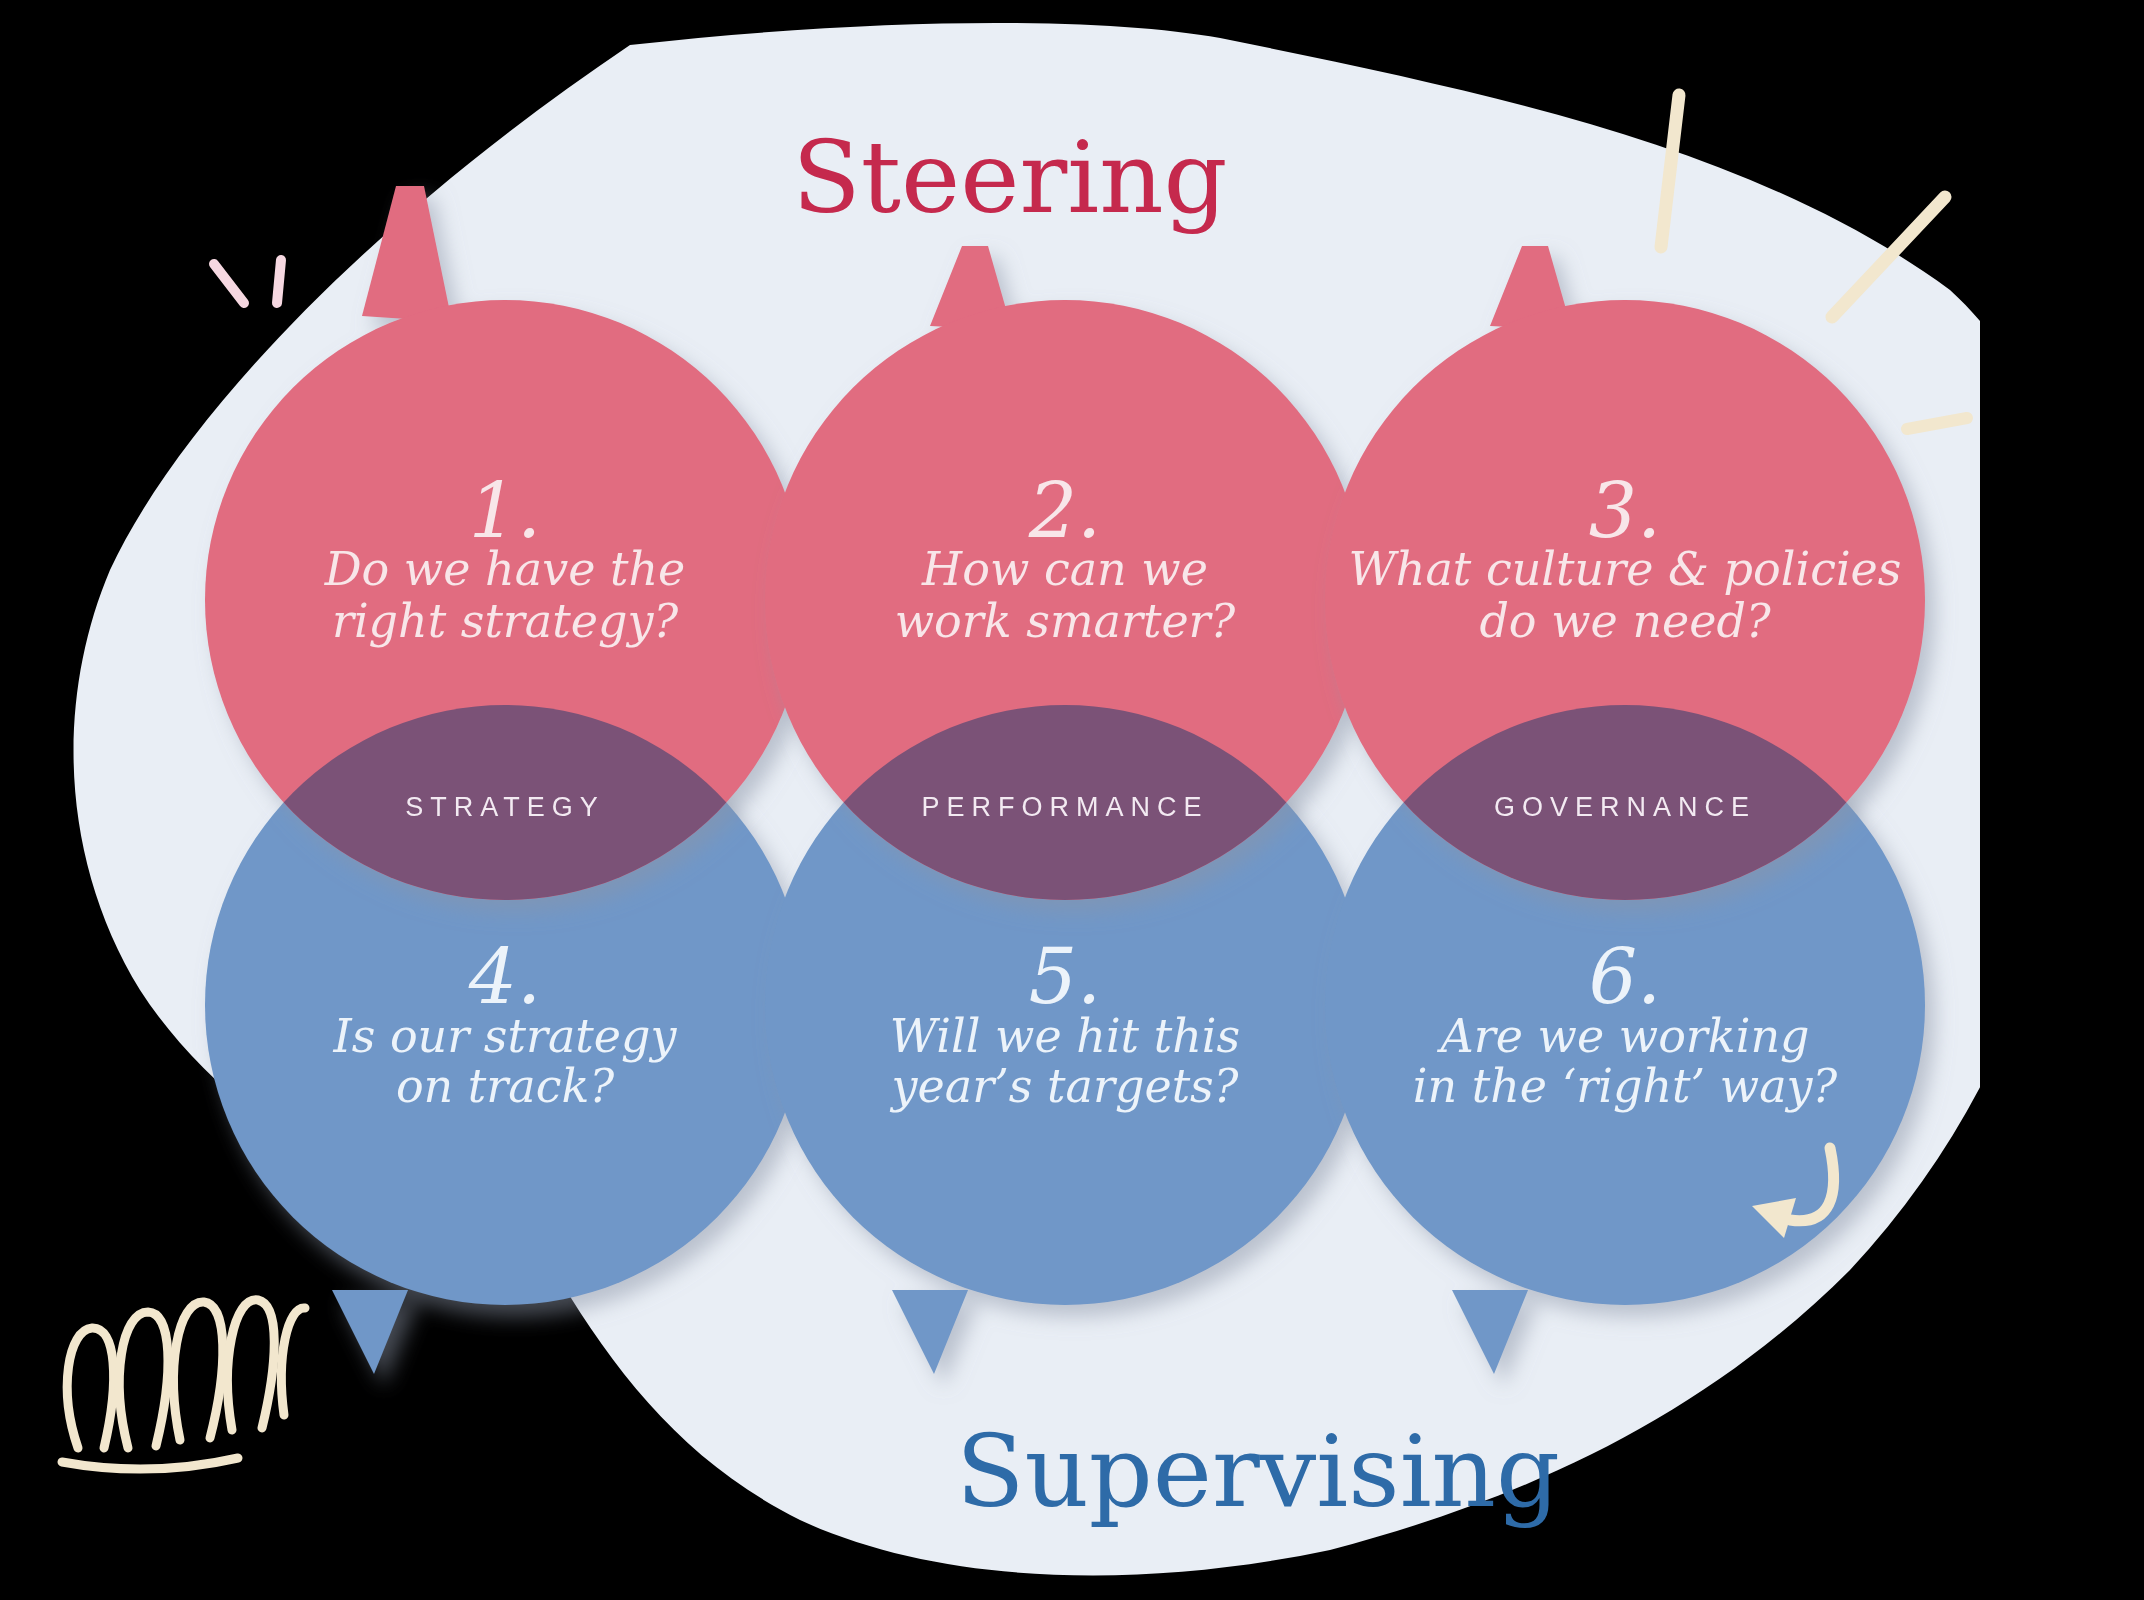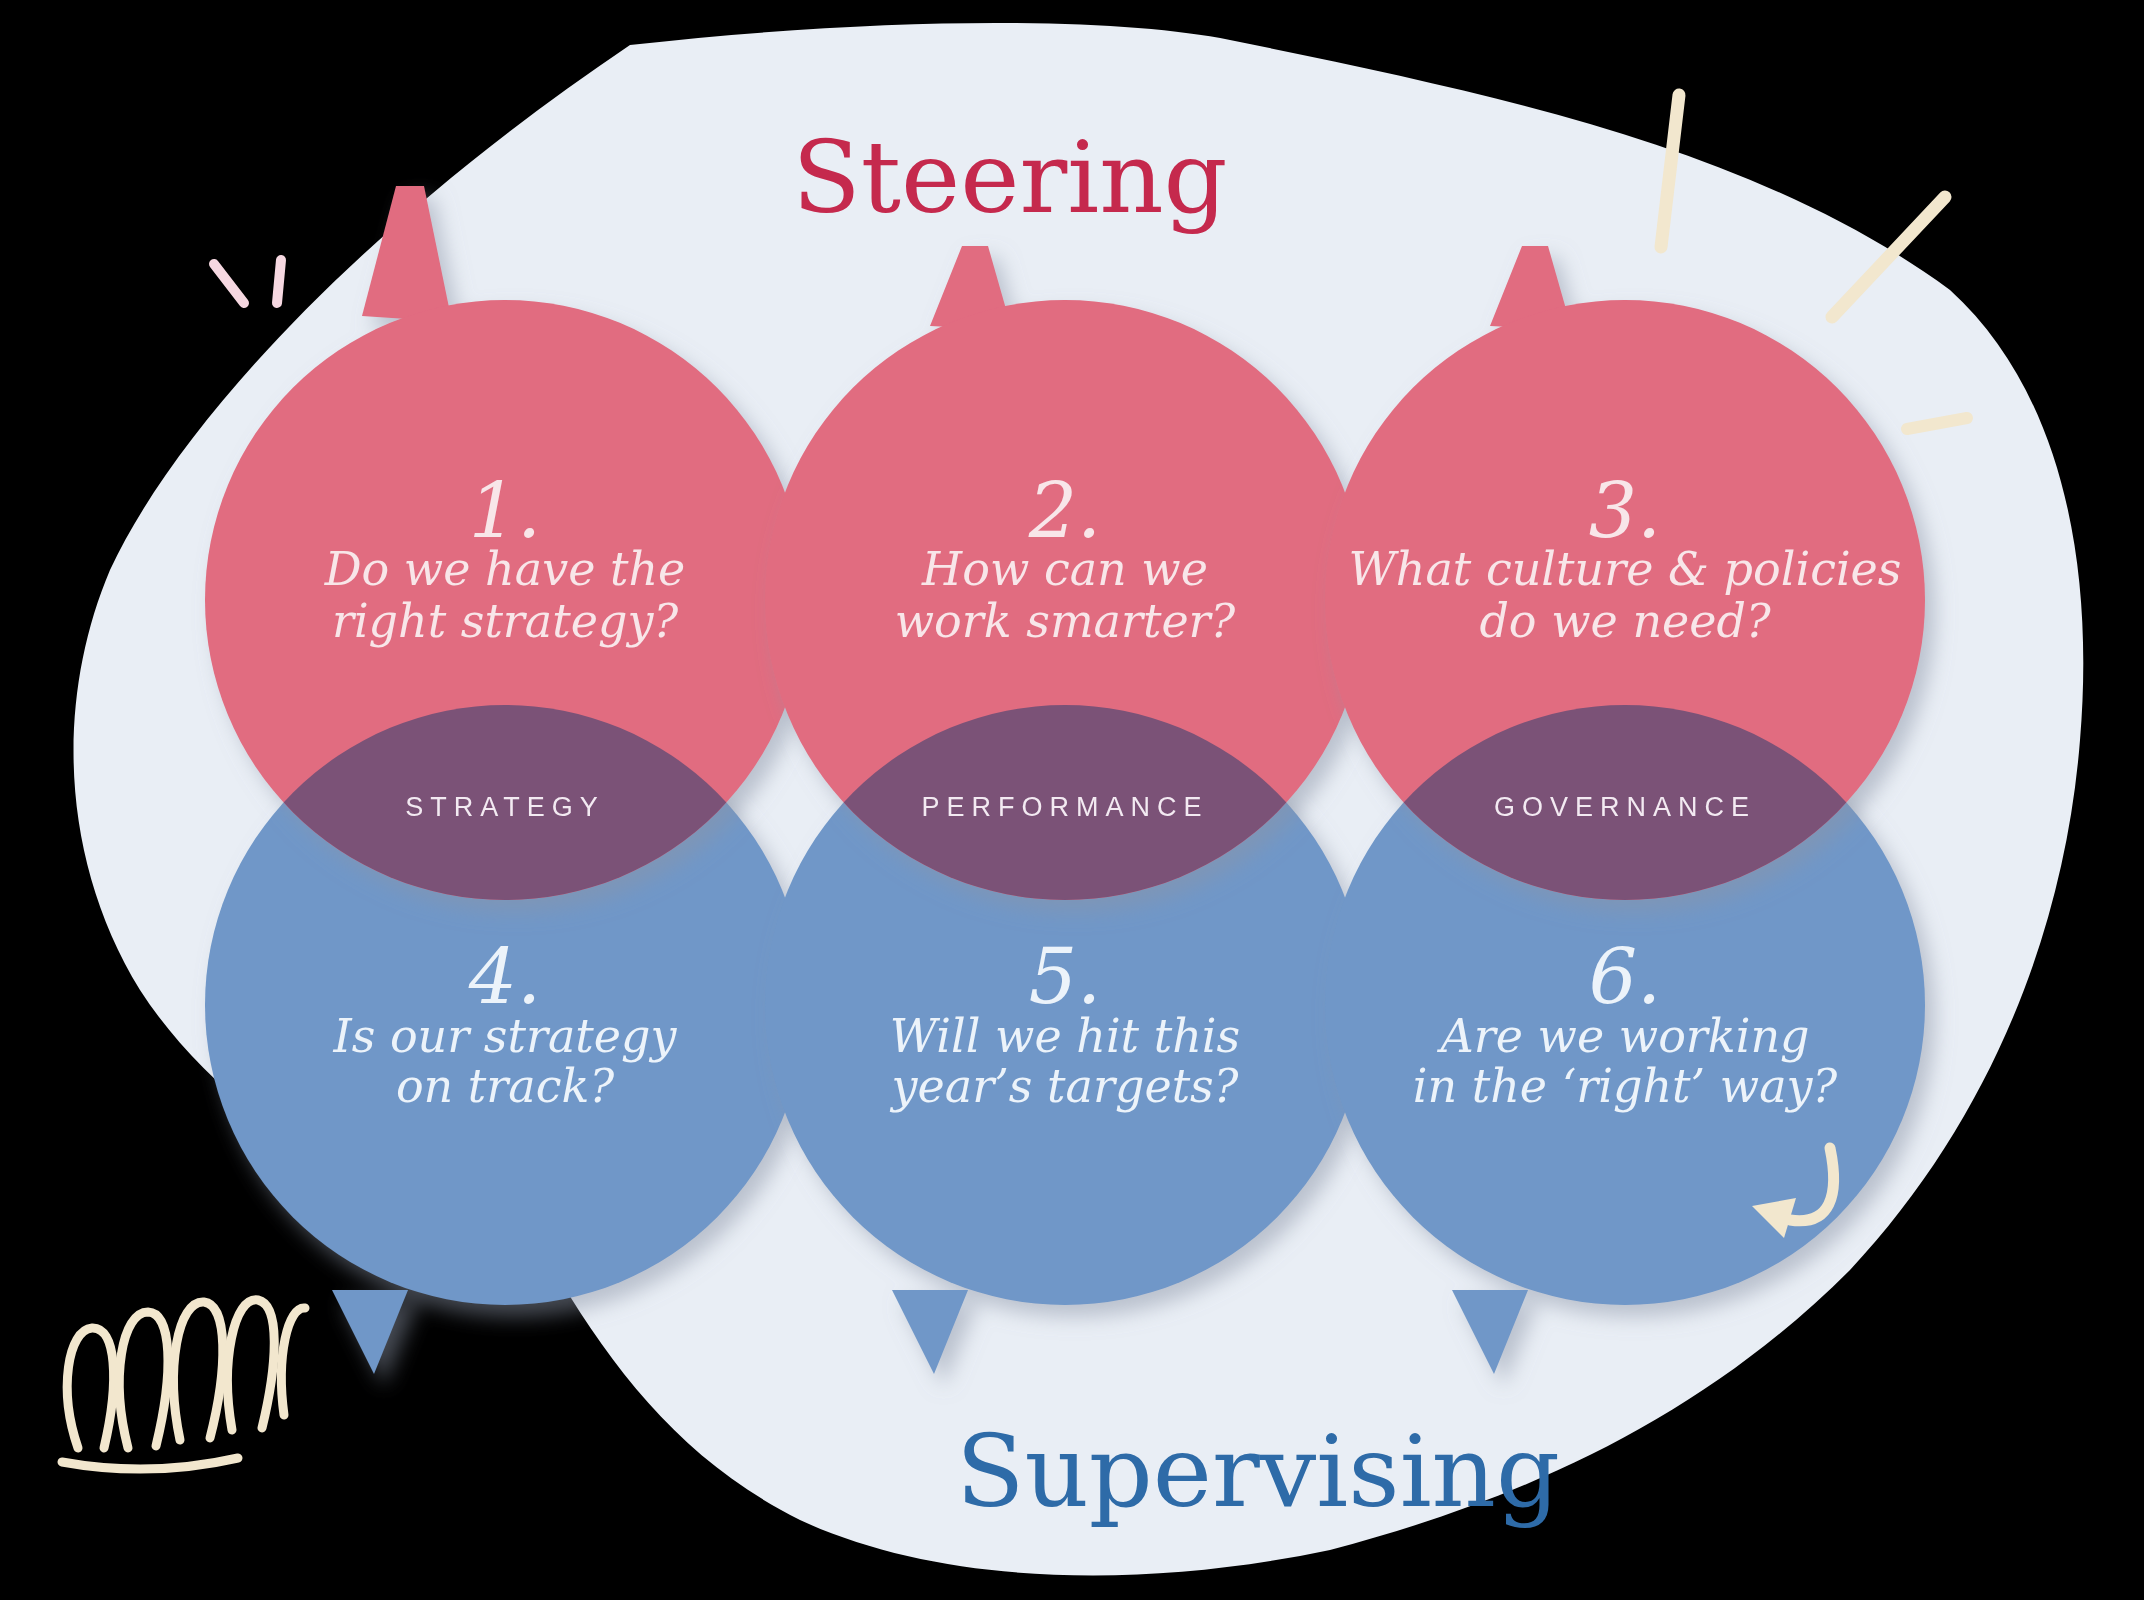--- a/index.html
+++ b/index.html
@@ -1,16 +1,16 @@
 <!DOCTYPE html>
 <html><head>
 <meta charset="utf-8">
 <style>
   html,body{margin:0;padding:0;background:#000;}
-  .stage{width:2144px;height:1600px;position:relative;background:#000;overflow:hidden;text-align:right;}
+  .stage{width:1980px;height:1600px;position:relative;background:#000;overflow:hidden;text-align:right;}
   svg{display:block;width:2144px;height:1600px;}
   text{user-select:none;}
   .title-serif{font-family:"DejaVu Serif","Liberation Serif",serif;font-weight:400;}
   .q-text{font-family:"DejaVu Serif","Liberation Serif",serif;font-style:italic;font-weight:400;}
   .lens-label{font-family:"Liberation Sans","DejaVu Sans",sans-serif;font-weight:400;}
 </style>
 </head>
 <body>
 
 <div class="stage">

